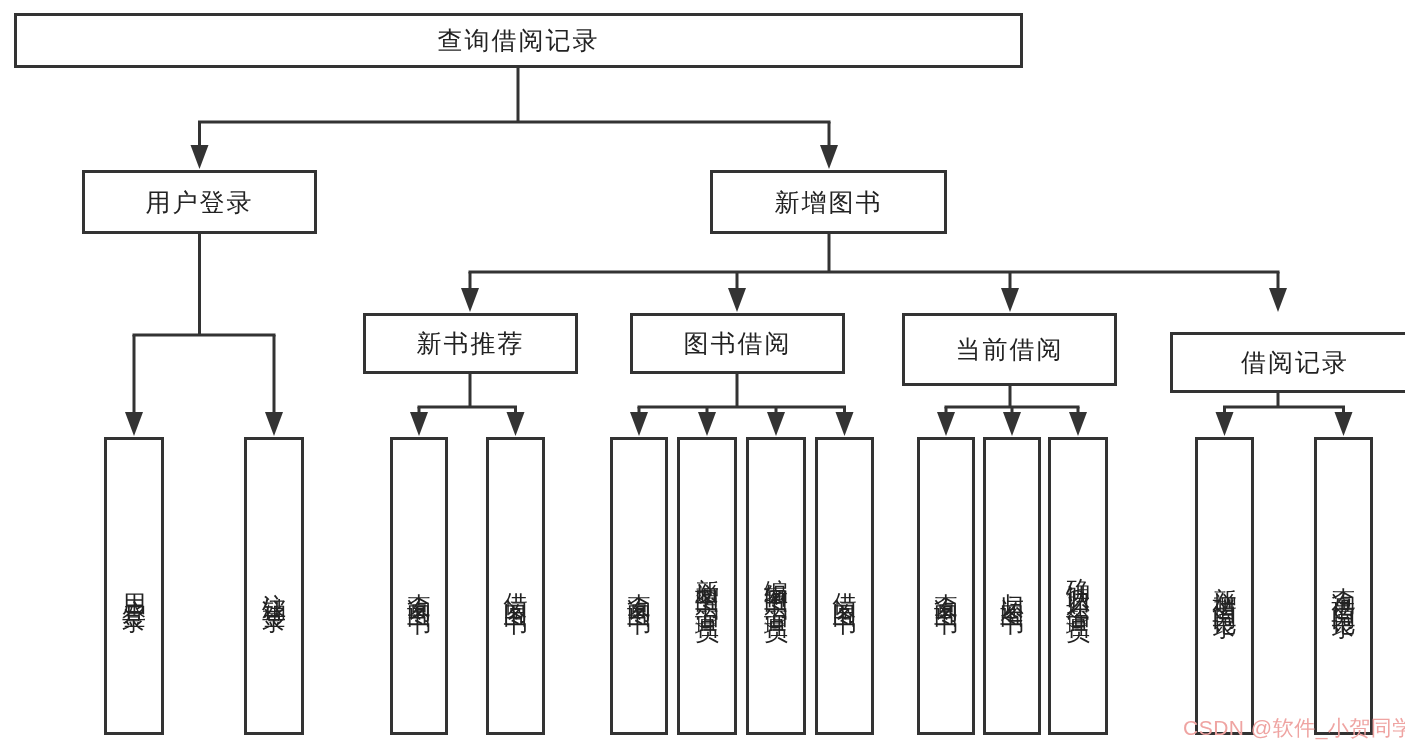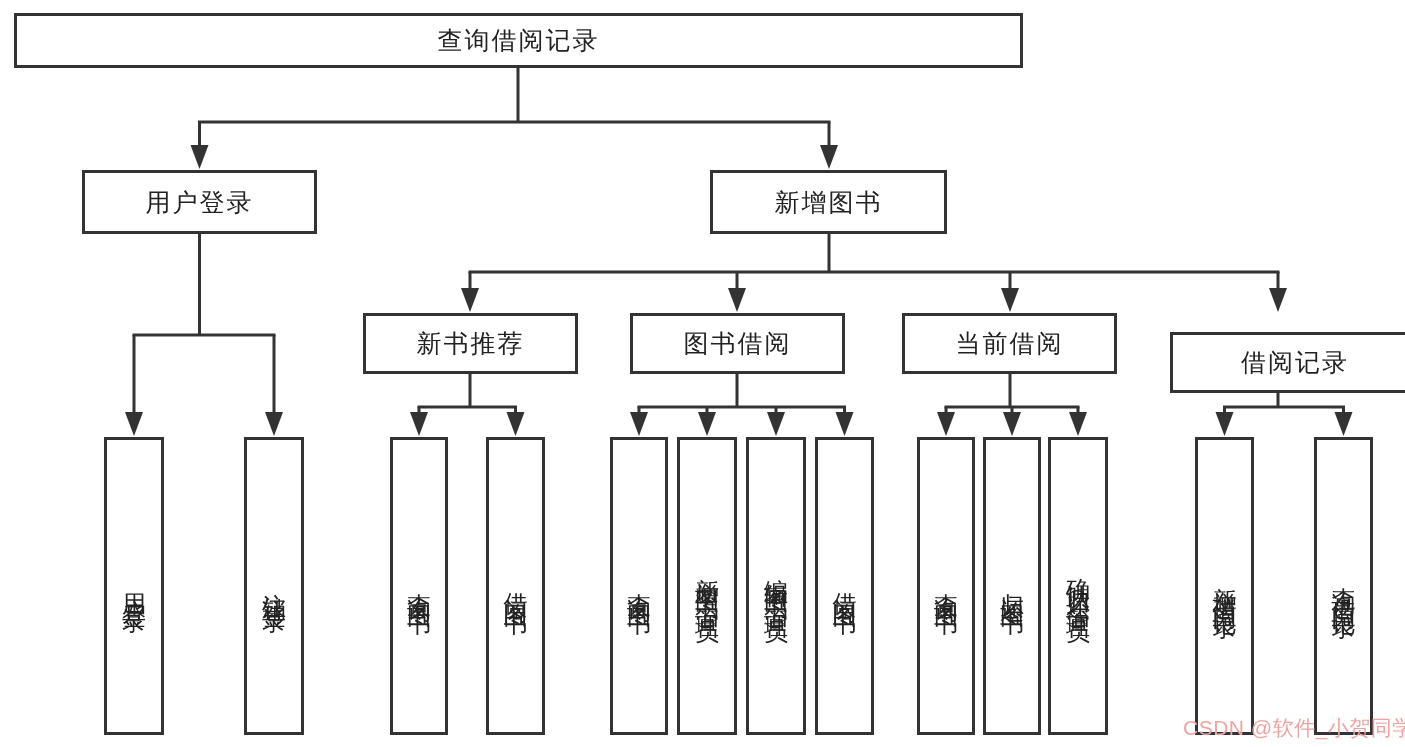--- a/index.html
+++ b/index.html
@@ -120,21 +120,21 @@
     <polygon points="1334.5,412 1352.5,412 1343.5,436"></polygon>
   </svg>
 
   <div class="node node-h" style="left:14px; top:13px; width:1009px; height:55px;">查询借阅记录</div>
 
   <div class="node node-h" style="left:82px; top:170px; width:235px; height:64px;">用户登录</div>
   <div class="node node-h" style="left:710px; top:170px; width:237px; height:64px;">新增图书</div>
 
   <div class="node node-h" style="left:363px; top:313px; width:215px; height:61px;">新书推荐</div>
   <div class="node node-h" style="left:630px; top:313px; width:215px; height:61px;">图书借阅</div>
-  <div class="node node-h" style="left:902px; top:313px; width:215px; height:61px;">当前借阅</div>
+  <div class="node node-h" style="left:902px; top:313px; width:215px; height:73px;">当前借阅</div>
   <div class="node node-h" style="left:1170px; top:332px; width:250px; height:61px;">借阅记录</div>
 
   <div class="node node-v" style="left:104px; top:437px; width:60px; height:298px;">用户登录</div>
   <div class="node node-v" style="left:244px; top:437px; width:60px; height:298px;">注销登录</div>
 
   <div class="node node-v" style="left:390px; top:437px; width:58px; height:298px;">查询图书</div>
   <div class="node node-v" style="left:486px; top:437px; width:59px; height:298px;">借阅图书</div>
 
   <div class="node node-v" style="left:610px; top:437px; width:58px; height:298px;">查询图书</div>
   <div class="node node-v" style="left:677px; top:437px; width:60px; height:298px;">新增图书（管理员）</div>

